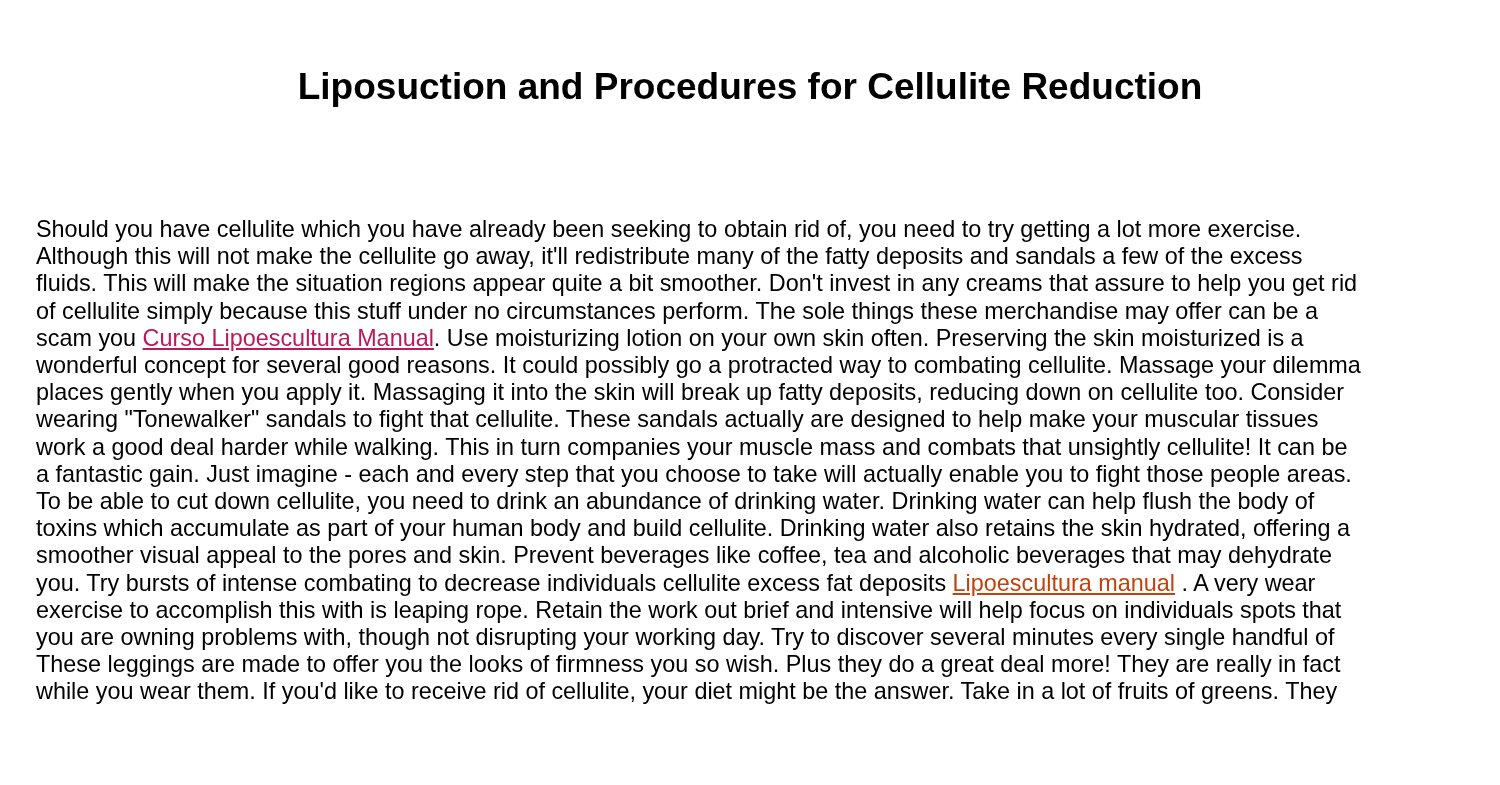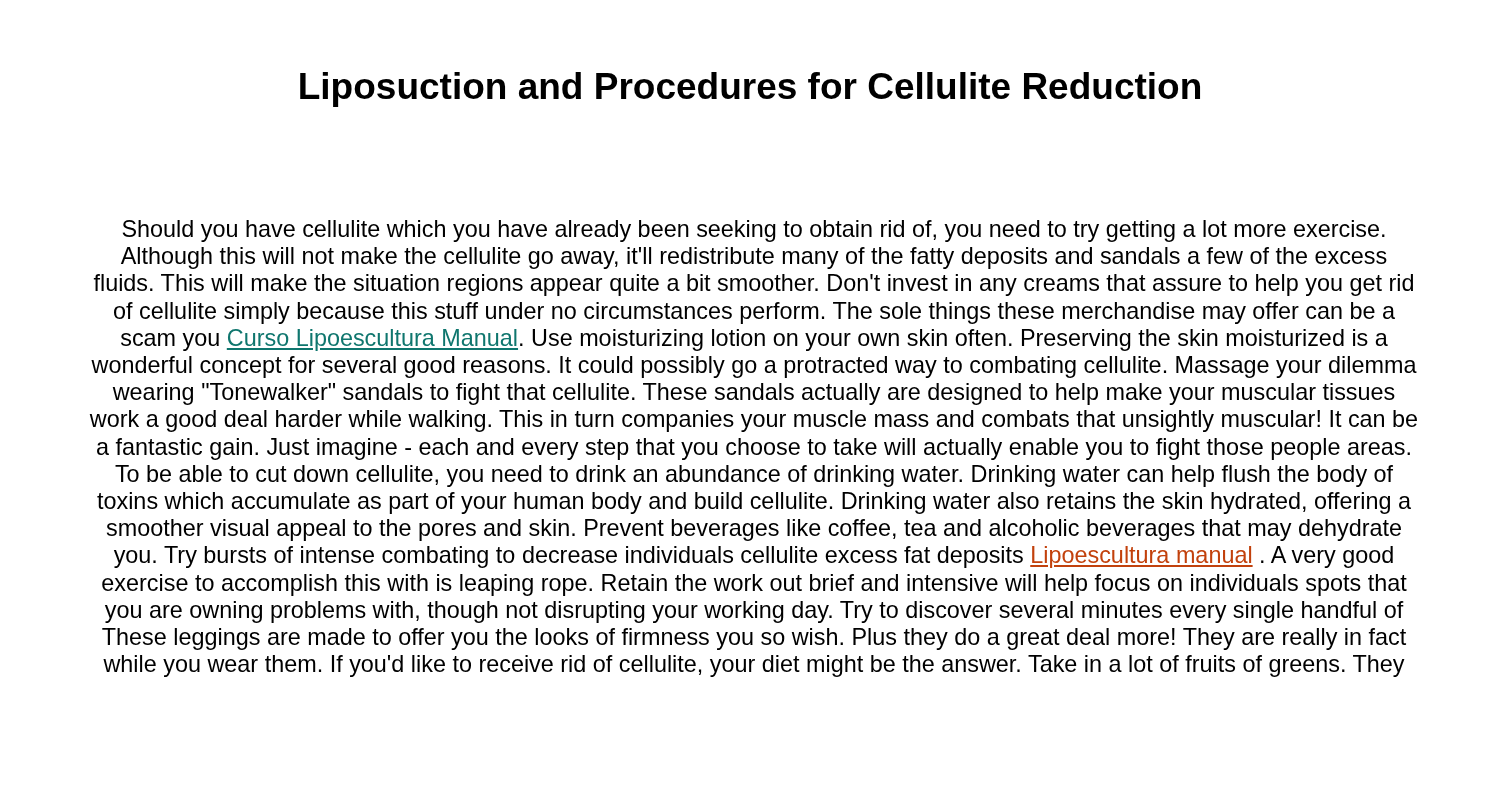--- a/index.html
+++ b/index.html
@@ -38,45 +38,45 @@
       left: 36px;
       width: 1436px;
       font-size: 23.4px;
       line-height: 27.2px;
       margin: 0;
       white-space: normal;
     }
     .line {
       display: block;
       white-space: nowrap;
-      text-align: center;
     }
     a.doc-link {
       color: #1a1ad6;
       text-decoration: underline;
       text-underline-offset: 2px;
     }
   </style>
 </head>
 <body>
 
 <div class="page">
   <h1 class="title">Liposuction and Procedures for Cellulite Reduction</h1>
   <div class="body-text" id="body-text">
       <span class="line"><span>Should you have cellulite which you have already been seeking to obtain rid of, you need to try getting a lot more exercise.</span></span>
       <span class="line"><span>Although this will not make the cellulite go away, it'll redistribute many of the fatty deposits and sandals a few of the excess</span></span>
       <span class="line"><span>fluids. This will make the situation regions appear quite a bit smoother. Don't invest in any creams that assure to help you get rid</span></span>
       <span class="line"><span>of cellulite simply because this stuff under no circumstances perform. The sole things these merchandise may offer can be a</span></span>
-      <span class="line"><span>scam you </span><a class="doc-link" href="#" style="color: #0f766e;">Curso Lipoescultura Manual</a><span>. Use moisturizing lotion on your own skin often. Preserving the skin moisturized is a</span></span>
+      <span class="line"><span>scam you </span><a class="doc-link" href="#" style="color: #be185d;">Curso Lipoescultura Manual</a><span>. Use moisturizing lotion on your own skin often. Preserving the skin moisturized is a</span></span>
       <span class="line"><span>wonderful concept for several good reasons. It could possibly go a protracted way to combating cellulite. Massage your dilemma</span></span>
+      <span class="line"><span>places gently when you apply it. Massaging it into the skin will break up fatty deposits, reducing down on cellulite too. Consider</span></span>
       <span class="line"><span>wearing "Tonewalker" sandals to fight that cellulite. These sandals actually are designed to help make your muscular tissues</span></span>
-      <span class="line"><span>work a good deal harder while walking. This in turn companies your muscle mass and combats that unsightly muscular! It can be</span></span>
+      <span class="line"><span>work a good deal harder while walking. This in turn companies your muscle mass and combats that unsightly cellulite! It can be</span></span>
       <span class="line"><span>a fantastic gain. Just imagine - each and every step that you choose to take will actually enable you to fight those people areas.</span></span>
       <span class="line"><span>To be able to cut down cellulite, you need to drink an abundance of drinking water. Drinking water can help flush the body of</span></span>
       <span class="line"><span>toxins which accumulate as part of your human body and build cellulite. Drinking water also retains the skin hydrated, offering a</span></span>
       <span class="line"><span>smoother visual appeal to the pores and skin. Prevent beverages like coffee, tea and alcoholic beverages that may dehydrate</span></span>
-      <span class="line"><span>you. Try bursts of intense combating to decrease individuals cellulite excess fat deposits </span><a class="doc-link" href="#" style="color: #c2410c;">Lipoescultura manual</a><span> . A very good</span></span>
+      <span class="line"><span>you. Try bursts of intense combating to decrease individuals cellulite excess fat deposits </span><a class="doc-link" href="#" style="color: #c2410c;">Lipoescultura manual</a><span> . A very wear</span></span>
       <span class="line"><span>exercise to accomplish this with is leaping rope. Retain the work out brief and intensive will help focus on individuals spots that</span></span>
       <span class="line"><span>you are owning problems with, though not disrupting your working day. Try to discover several minutes every single handful of</span></span>
       <span class="line"><span>These leggings are made to offer you the looks of firmness you so wish. Plus they do a great deal more! They are really in fact</span></span>
       <span class="line"><span>while you wear them. If you'd like to receive rid of cellulite, your diet might be the answer. Take in a lot of fruits of greens. They</span></span>
     </div>
 </div>
 
 </body></html>

